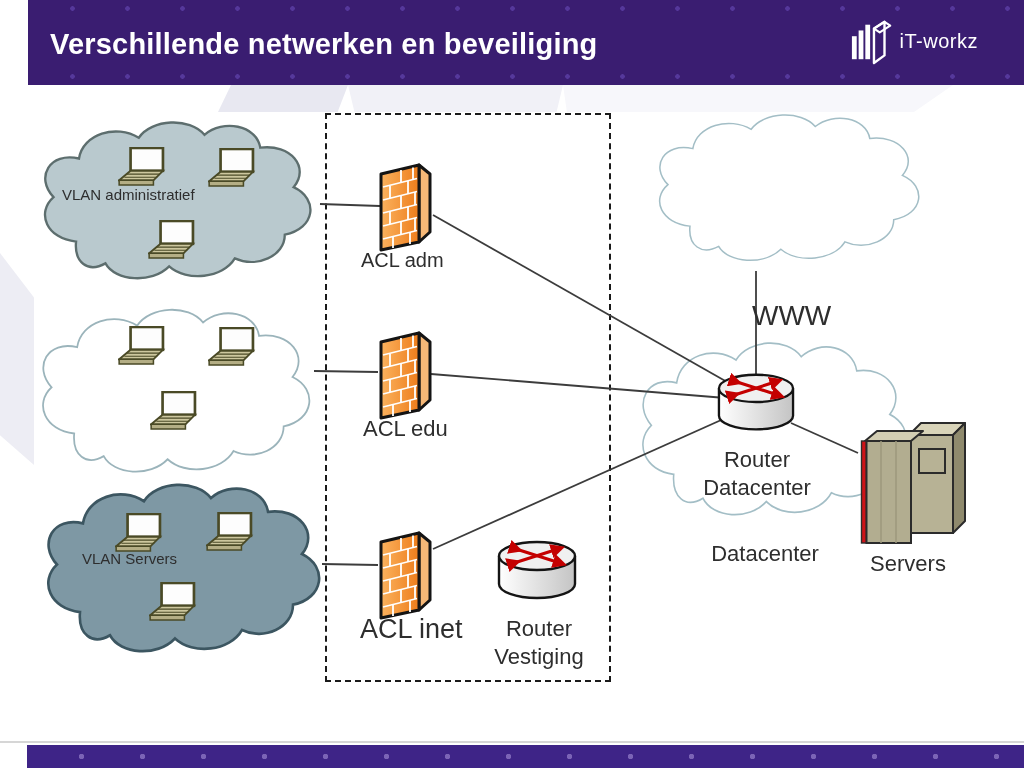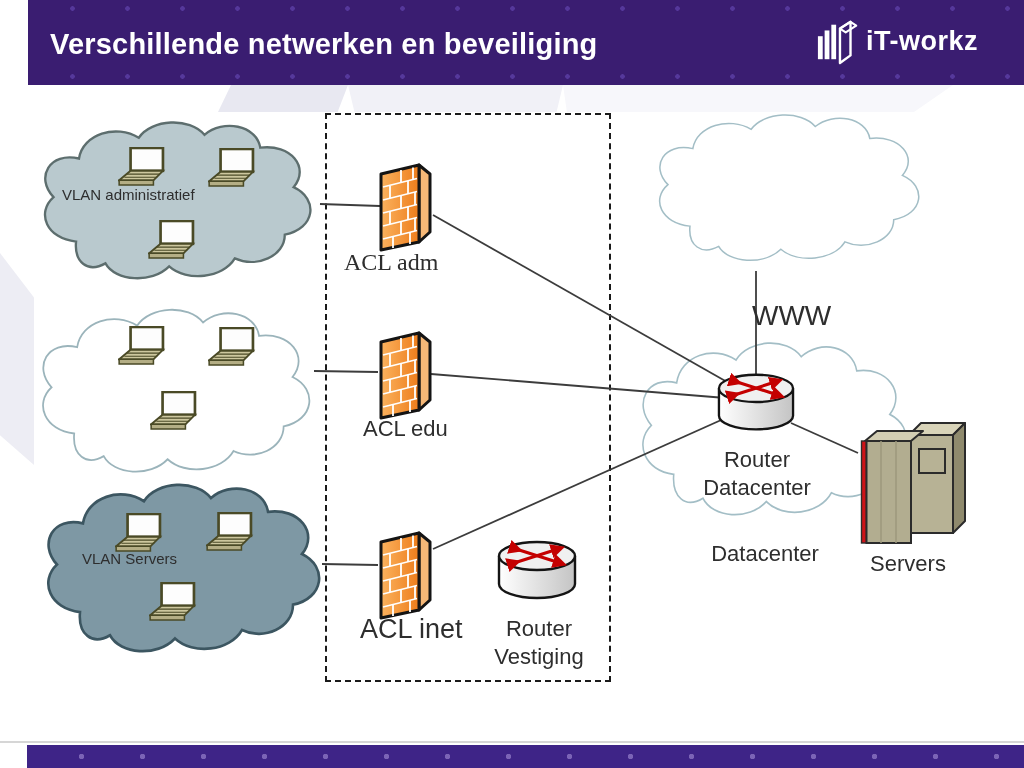--- a/index.html
+++ b/index.html
@@ -9,21 +9,21 @@
   
   .header{position:absolute;left:28px;top:0;right:0;height:85px;background:#3a1d71;
     background-image:
       radial-gradient(circle,#55389b 0 2px,transparent 2.6px),
       radial-gradient(circle,#55389b 0 2px,transparent 2.6px);
     background-size:55px 85px,55px 85px;
     background-position:17px -34px,17px 34px;padding-left:44px;}
   .title{position:absolute;left:22px;top:28px;color:#ffffff;font-size:29px;font-weight:bold;
          letter-spacing:0.2px;white-space:nowrap;}
   .logo{position:absolute;right:46px;top:14px;display:flex;align-items:center;gap:4px;}
-  .logo-text{color:#ffffff;font-size:27px;font-weight:bold;letter-spacing:0.5px;}
+  .logo-text{color:#ffffff;font-size:20px;font-weight:normal;letter-spacing:0.5px;}
   .footer{position:absolute;left:27px;right:0;bottom:0;height:23px;background:#3e2487;
     background-image:radial-gradient(circle,#7b64b6 0 2.5px,transparent 3px);
     background-size:61px 23px;background-position:24px 0;}
   .content-hairline{position:absolute;left:0;right:0;top:741px;height:2px;background:#d6d6d6;}
 
   
   .wm{position:absolute;}
   .wm1{left:218px;top:85px;width:130px;height:27px;background:#e8e8f1;
        clip-path:polygon(10% 0,100% 0,92% 100%,0 100%);}
   .wm2{left:348px;top:85px;width:215px;height:27px;background:#f1f1f7;
@@ -334,21 +334,21 @@
       <polygon points="12,30 24,20 70,20 58,30" fill="#d3ceb3" stroke="#2b2b2b" stroke-width="2" stroke-linejoin="round"></polygon>
       <rect x="8.5" y="30" width="5" height="102" fill="#cf1318" stroke="#2b2b2b" stroke-width="1.4"></rect>
       <rect x="13.5" y="30" width="44.5" height="102" fill="#b2ad90" stroke="#2b2b2b" stroke-width="2"></rect>
       <line x1="28" y1="30" x2="28" y2="132" stroke="#9d987c" stroke-width="1.5"></line>
       <line x1="43" y1="30" x2="43" y2="132" stroke="#9d987c" stroke-width="1.5"></line>
     </svg>
   </div>
 
   <div class="lbl" style="left:62px;top:186px;">VLAN administratief</div>
   <div class="lbl" style="left:82px;top:550px;">VLAN Servers</div>
-  <div class="lbl" style="left:344px;top:249px;font-size:24px;font-family:Liberation Serif, serif;">ACL adm</div>
+  <div class="lbl" style="left:361px;top:249px;font-size:20px;">ACL adm</div>
   <div class="lbl" style="left:363px;top:416px;font-size:22px;">ACL edu</div>
   <div class="lbl" style="left:360px;top:614px;font-size:27px;">ACL inet</div>
   <div class="lbl lbl-c" style="left:489px;top:615px;width:100px;font-size:22px;line-height:28px;">
     <div>Router</div>
     <div>Vestiging</div>
   </div>
   <div class="lbl" style="left:752px;top:300px;font-size:28px;">WWW</div>
   <div class="lbl lbl-c" style="left:697px;top:446px;width:120px;font-size:22px;line-height:28px;">
     <div>Router</div>
     <div>Datacenter</div>

